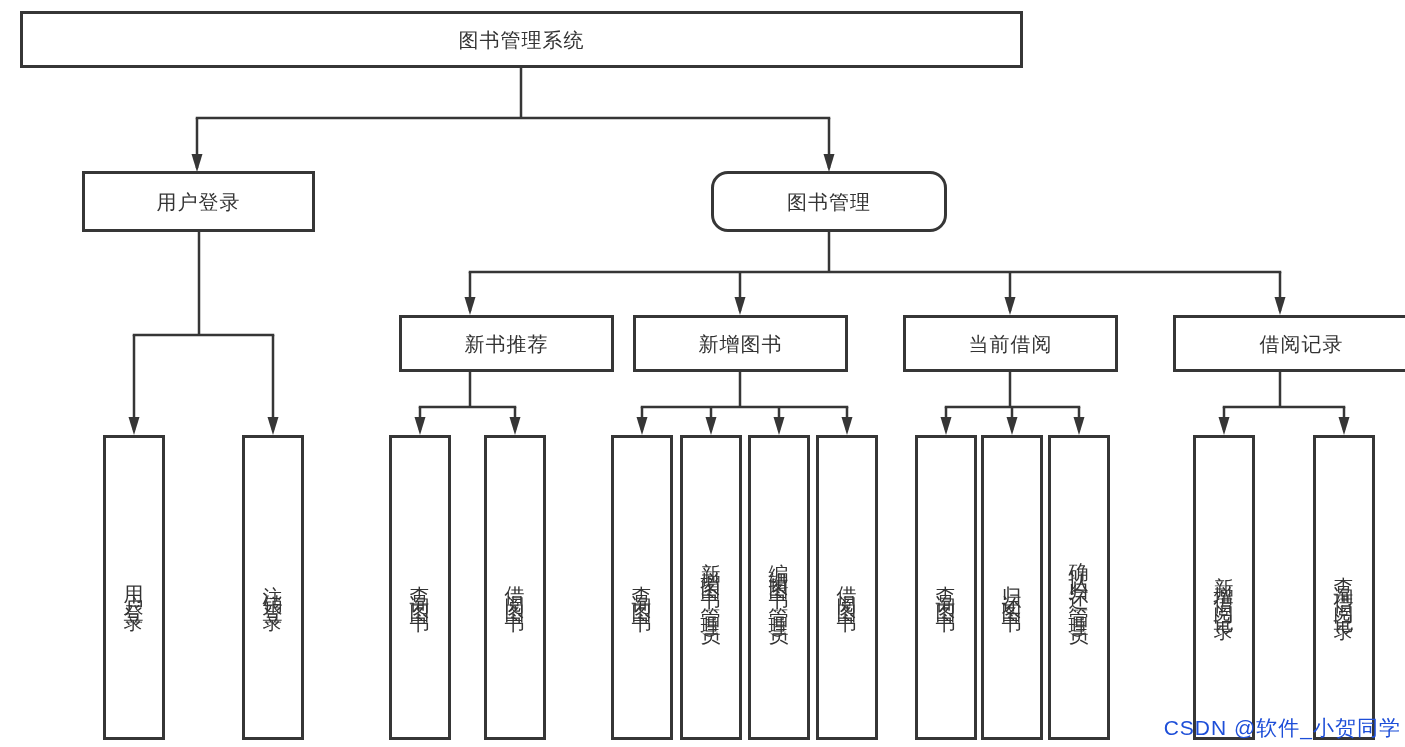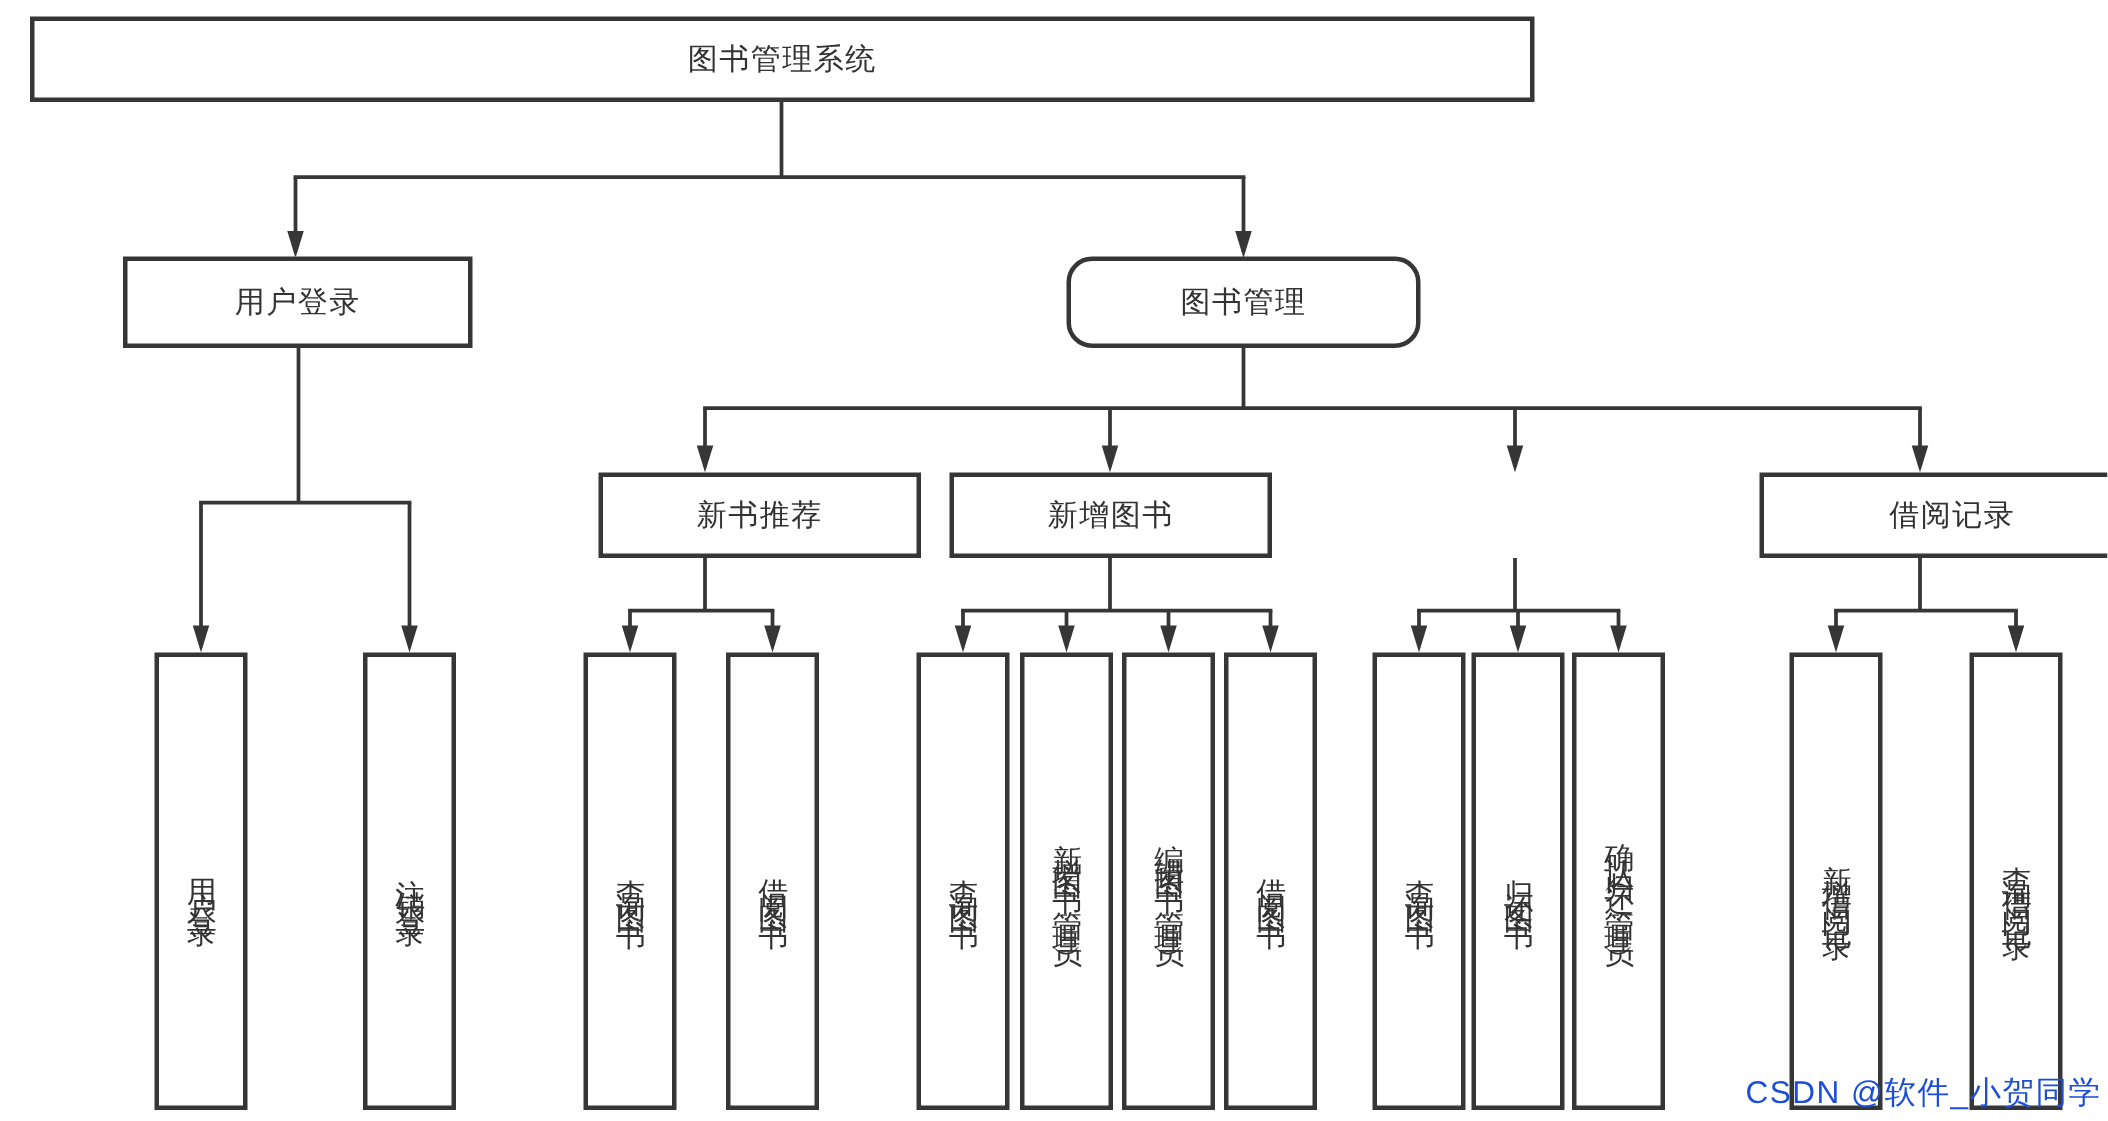--- a/index.html
+++ b/index.html
@@ -96,20 +96,21 @@
     </g>
   </svg>
 
   <div class="box" style="left:20px; top:11px; width:1003px; height:57px;">图书管理系统</div>
 
   <div class="box" style="left:82px; top:171px; width:233px; height:61px;">用户登录</div>
   <div class="box" style="left:711px; top:171px; width:236px; height:61px;border-radius:17px;">图书管理</div>
 
   <div class="box" style="left:363px; top:315px; width:215px; height:57px;margin-left:36px;">新书推荐</div>
   <div class="box" style="left:633px; top:315px; width:215px; height:57px;">新增图书</div>
+  <div class="box" style="left:903px; top:315px; width:215px; height:57px;">当前借阅</div>
   <div class="box" style="left:1173px; top:315px; width:257px; height:57px;">借阅记录</div>
 
   <div class="box v" style="left:103px;">用户登录</div>
   <div class="box v" style="left:242px;">注销登录</div>
 
   <div class="box v" style="left:389px;">查询图书</div>
   <div class="box v" style="left:484px;">借阅图书</div>
 
   <div class="box v" style="left:611px;">查询图书</div>
   <div class="box v" style="left:680px;">新增图书（管理员）</div>

